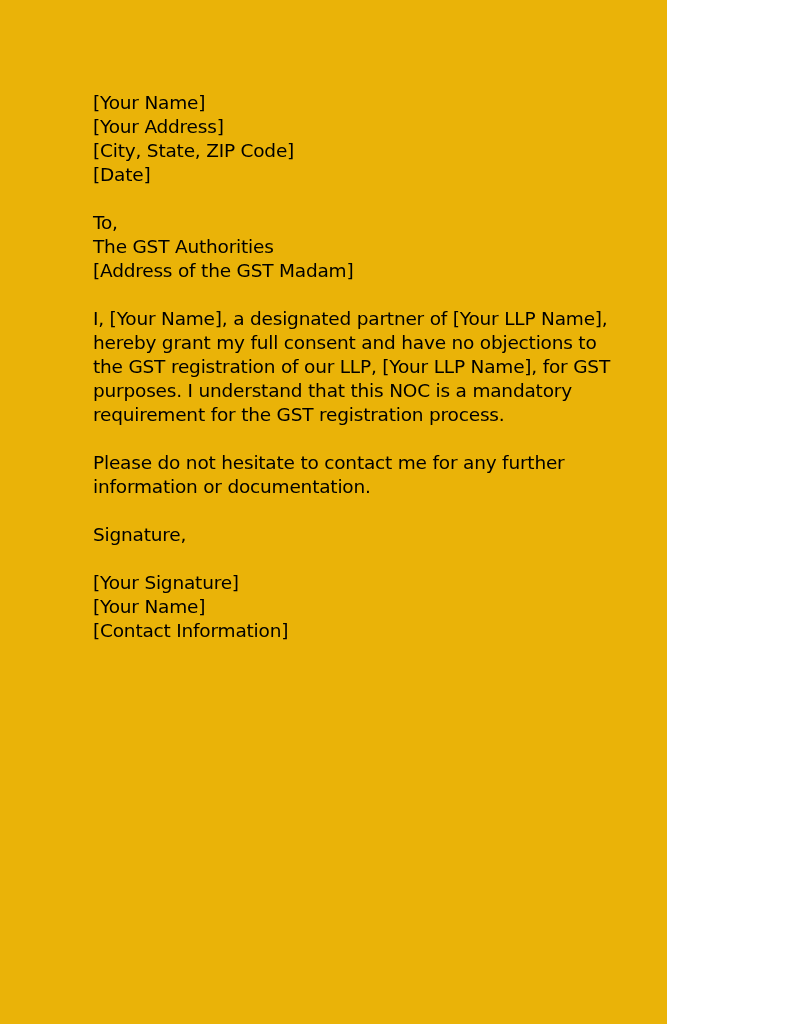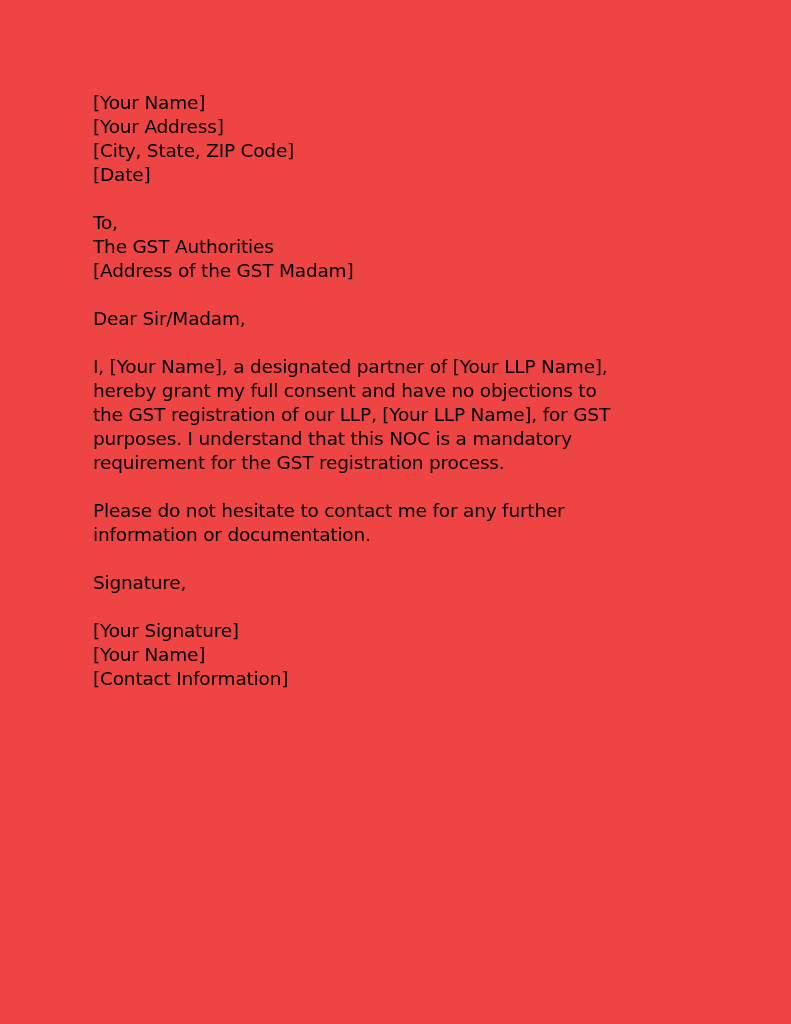--- a/index.html
+++ b/index.html
@@ -2,23 +2,23 @@
 <html><head>
 <meta charset="utf-8">
 <style>
   html, body {
     margin: 0;
     padding: 0;
     background: #ffffff;
   }
   .page {
     position: relative;
-    width: 791px;
+    width: 667px;
     height: 1024px;
-    background: #ef4444;
+    background: #eab308;
     overflow: hidden;
     font-family: "DejaVu Sans", "Liberation Sans", sans-serif;
     color: #000000;
   }
   .letter-body {
     position: absolute;
     top: 91px;
     left: 93px;
     right: 40px;
   }
@@ -39,21 +39,20 @@
 
 <div class="page">
   <div class="letter-body">
     <div class="paragraph">[Your Name]
 [Your Address]
 [City, State, ZIP Code]
 [Date]</div>
     <div class="paragraph">To,
 The GST Authorities
 [Address of the GST Madam]</div>
-    <div class="paragraph">Dear Sir/Madam,</div>
     <div class="paragraph">I, [Your Name], a designated partner of [Your LLP Name],
 hereby grant my full consent and have no objections to
 the GST registration of our LLP, [Your LLP Name], for GST
 purposes. I understand that this NOC is a mandatory
 requirement for the GST registration process.</div>
     <div class="paragraph">Please do not hesitate to contact me for any further
 information or documentation.</div>
     <div class="paragraph">Signature,</div>
     <div class="paragraph">[Your Signature]
 [Your Name]

